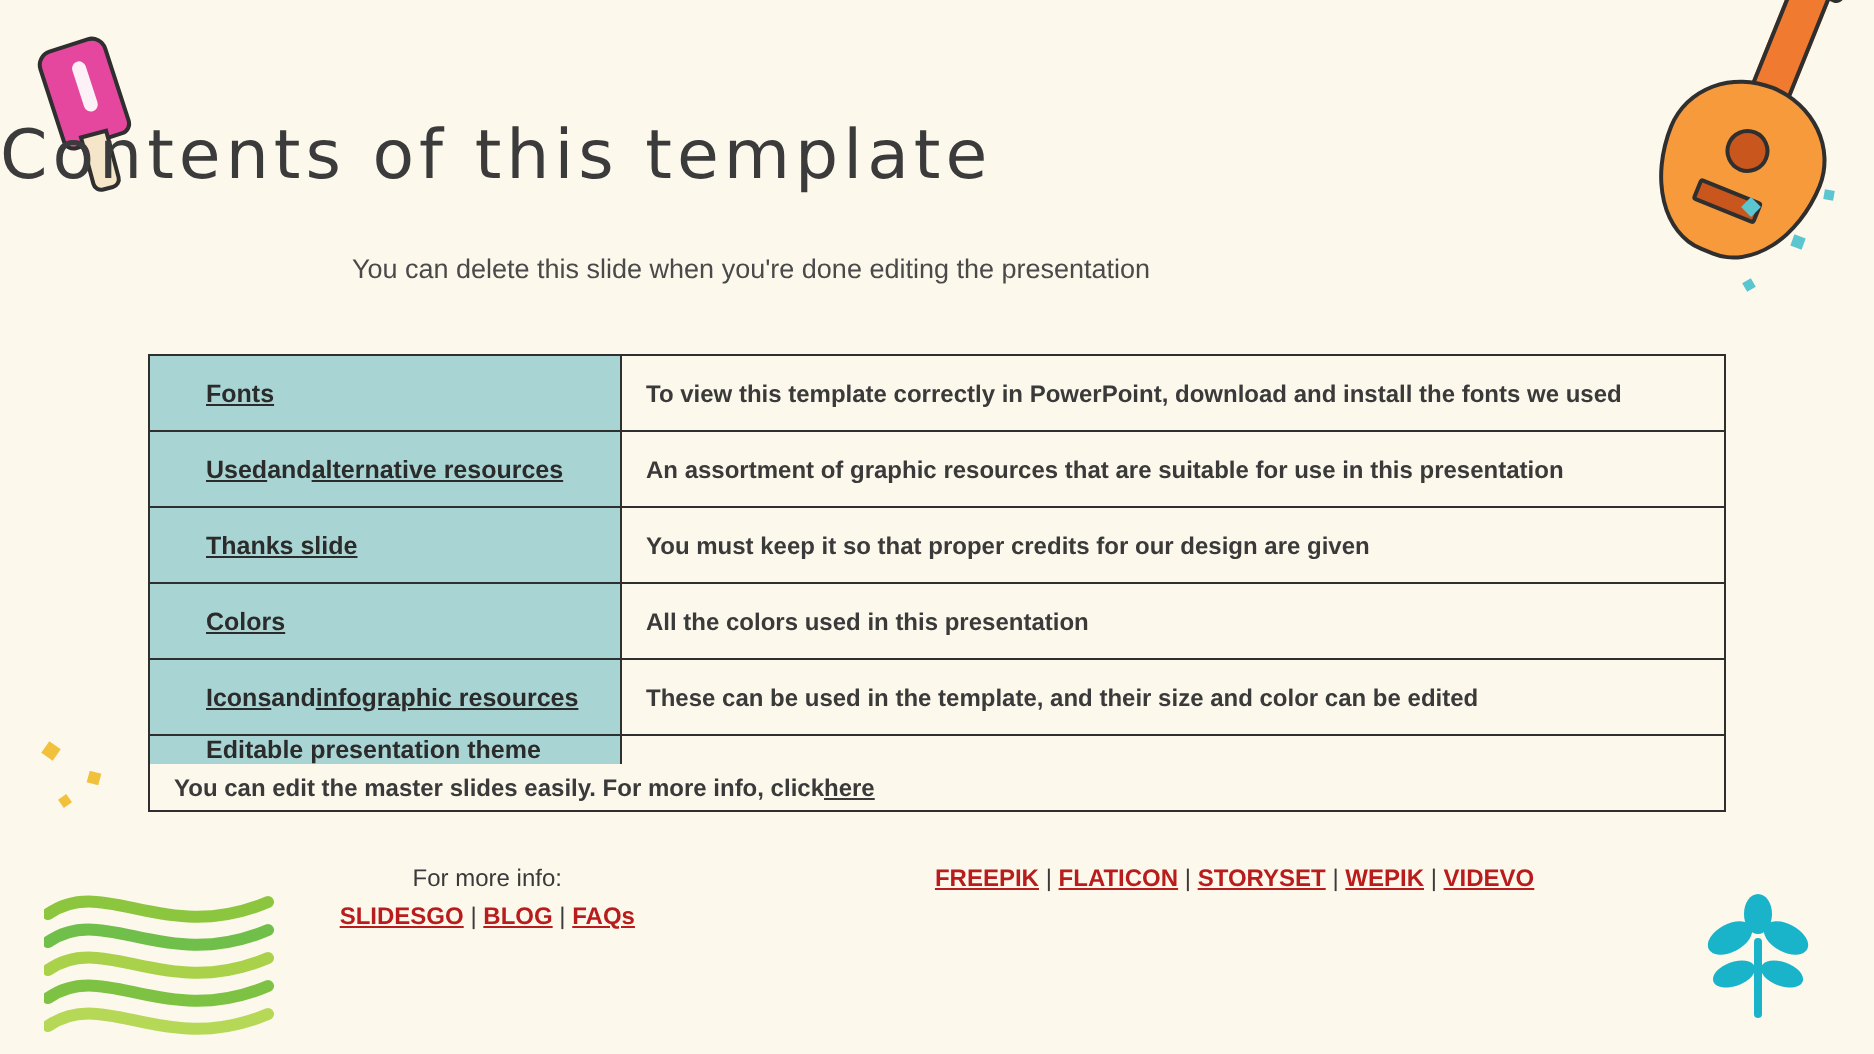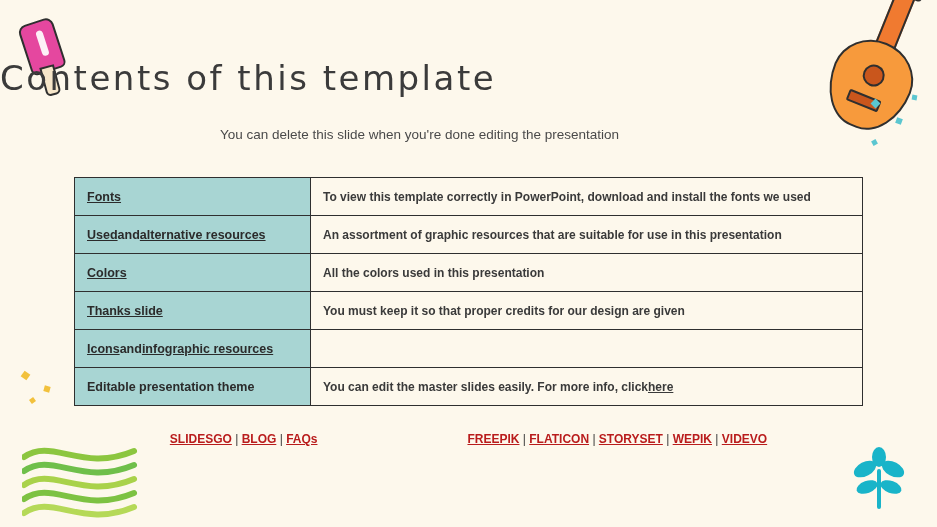--- a/index.html
+++ b/index.html
@@ -37,48 +37,48 @@
     font-weight: 400;
   }
   .subtitle {
     position: absolute;
     top: 127px;
     left: 0;
     width: 751px;
     text-align: center;
     font-size: 13.5px;
     color: #4a4a4a;
-    padding-left: 44px;
   }
 
   
   .table-wrap {
     position: absolute;
     left: 74px;
     top: 177px;
     width: 789px;
     border: 1.5px solid #2f2f2f;
     box-sizing: border-box;
   }
   .row {
     display: flex;
     border-bottom: 1.5px solid #2f2f2f;
     min-height: 37px;
   }
   .row:last-child {
     border-bottom: none;
+    flex-direction: column;
   }
   .cell-left {
     width: 236px;
     box-sizing: border-box;
     background: #a8d5d3;
     border-right: 1.5px solid #2f2f2f;
     display: flex;
     align-items: center;
-    padding: 0 0 0 12px;
+    padding: 0 0 0 28px;
     font-size: 12.5px;
     color: #2b2b2b;
   }
   .cell-right {
     flex: 1;
     box-sizing: border-box;
     display: flex;
     align-items: center;
     padding: 0 0 0 12px;
     font-size: 12px;
@@ -301,55 +301,59 @@
             <span class="u-link">Used</span>
             <span class="plain"> and </span>
             <span class="u-link">alternative resources</span>
           </div>
           <div class="cell-right">
             <span class="plain">An assortment of graphic resources that are suitable for use in this presentation</span>
           </div>
         </div>
         <div class="row">
           <div class="cell-left">
+            <span class="u-link">Thanks slide</span>
+          </div>
+          <div class="cell-right">
+            <span class="plain">You must keep it so that proper credits for our design are given</span>
+          </div>
+        </div>
+        <div class="row">
+          <div class="cell-left">
             <span class="u-link">Colors</span>
           </div>
           <div class="cell-right">
             <span class="plain">All the colors used in this presentation</span>
-          </div>
-        </div>
-        <div class="row">
-          <div class="cell-left">
-            <span class="u-link">Thanks slide</span>
-          </div>
-          <div class="cell-right">
-            <span class="plain">You must keep it so that proper credits for our design are given</span>
           </div>
         </div>
         <div class="row">
           <div class="cell-left">
             <span class="u-link">Icons</span>
             <span class="plain"> and </span>
             <span class="u-link">infographic resources</span>
           </div>
+          <div class="cell-right">
+            <span class="plain">These can be used in the template, and their size and color can be edited</span>
+          </div>
         </div>
         <div class="row">
           <div class="cell-left">
             <span class="plain">Editable presentation theme</span>
           </div>
           <div class="cell-right">
             <span class="plain">You can edit the master slides easily. For more info, click </span>
             <span class="inline-link">here</span>
           </div>
         </div>
       </div>
   </div>
 
   <div class="footer">
     <div class="footer-col">
+      <div class="footer-head">For more info:</div>
       <div class="footer-links" id="footer-left-links"><a>SLIDESGO</a><span class="sep"> | </span><a>BLOG</a><span class="sep"> | </span><a>FAQs</a></div>
     </div>
     <div class="footer-col">
       <div class="footer-links" id="footer-right-links"><a>FREEPIK</a><span class="sep"> | </span><a>FLATICON</a><span class="sep"> | </span><a>STORYSET</a><span class="sep"> | </span><a>WEPIK</a><span class="sep"> | </span><a>VIDEVO</a></div>
     </div>
   </div>
 
 </div>
 
 </body></html>

